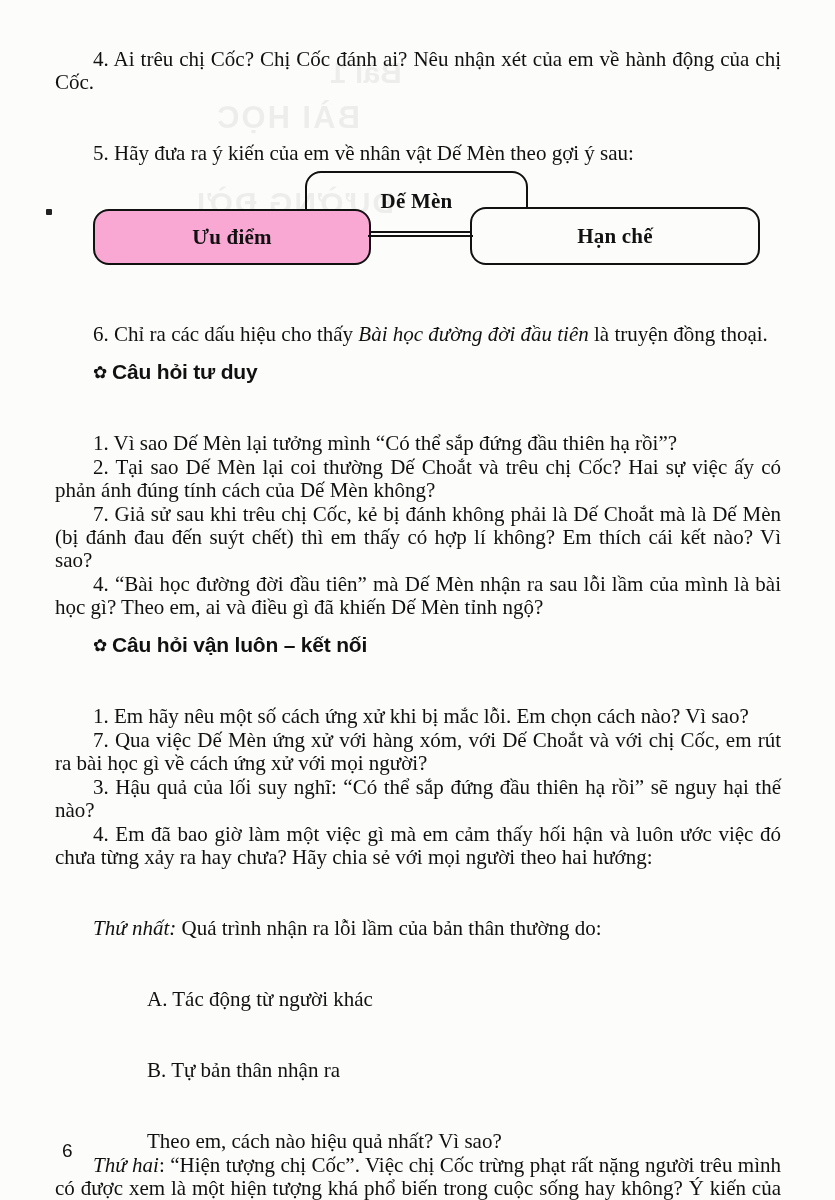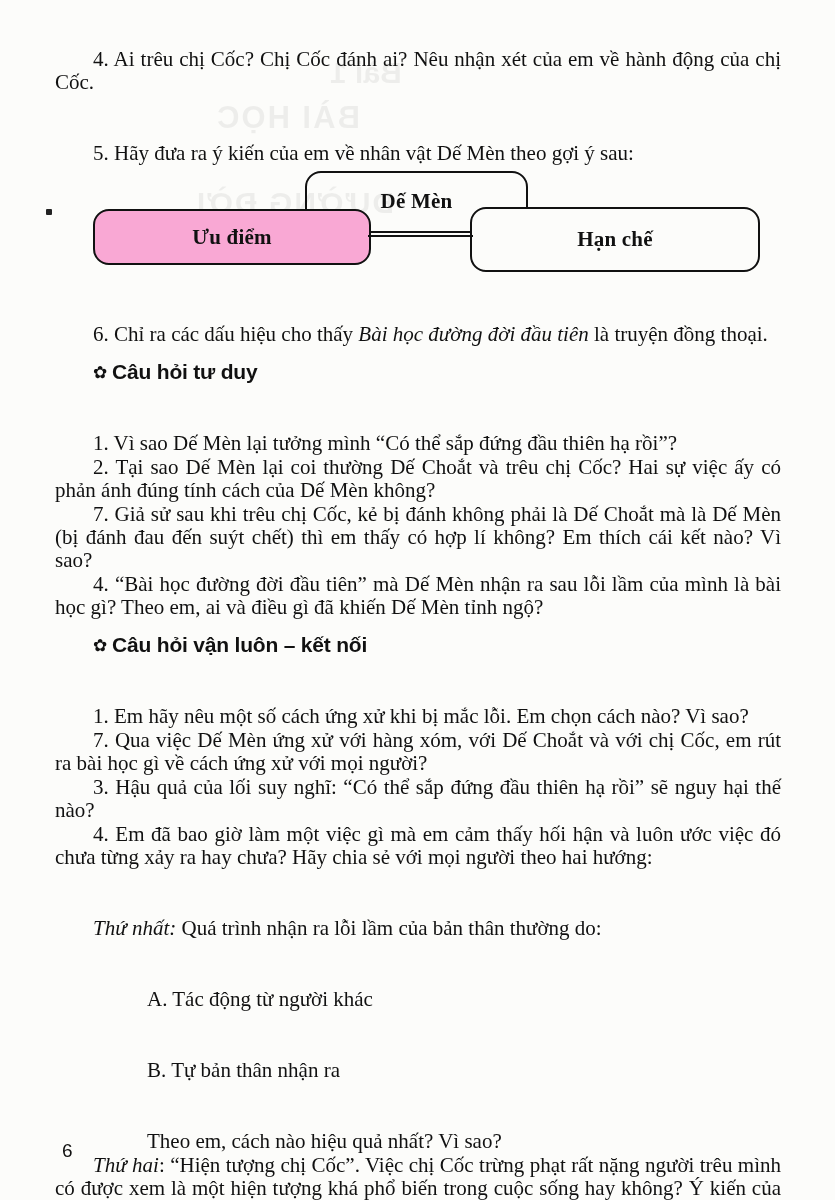--- a/index.html
+++ b/index.html
@@ -104,21 +104,21 @@
     padding-top: 16px;
     z-index: 1;
     text-align: right;
   }
   .dbox-left {
     left: 38px; top: 38px; width: 278px; height: 56px;
     background: #f9a8d4;
     z-index: 2;
   }
   .dbox-right {
-    left: 415px; top: 36px; width: 290px; height: 65px;
+    left: 415px; top: 36px; width: 290px; height: 58px;
     background: #fcfcfa;
     z-index: 2;
   }
   .dconnector {
     position: absolute;
     left: 313px;
     top: 64px;
     width: 105px;
     height: 0;
     border-top: 2.5px solid #111;

